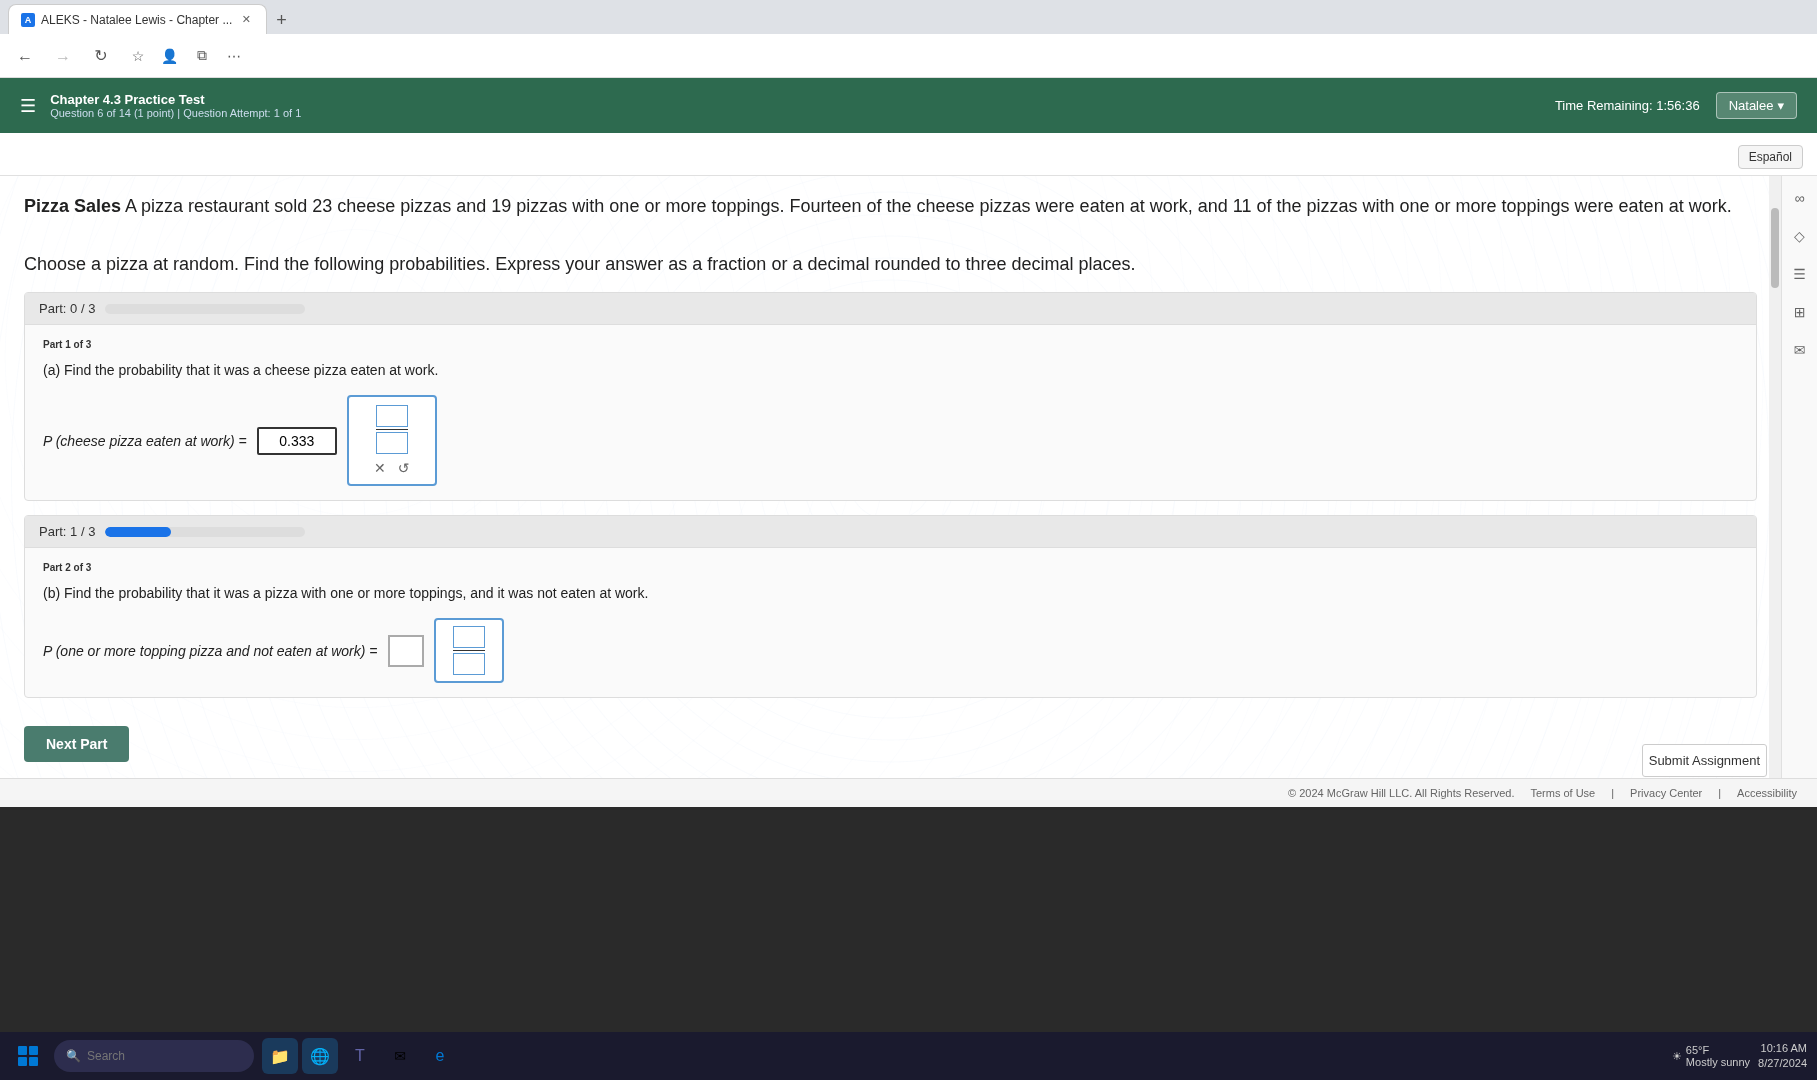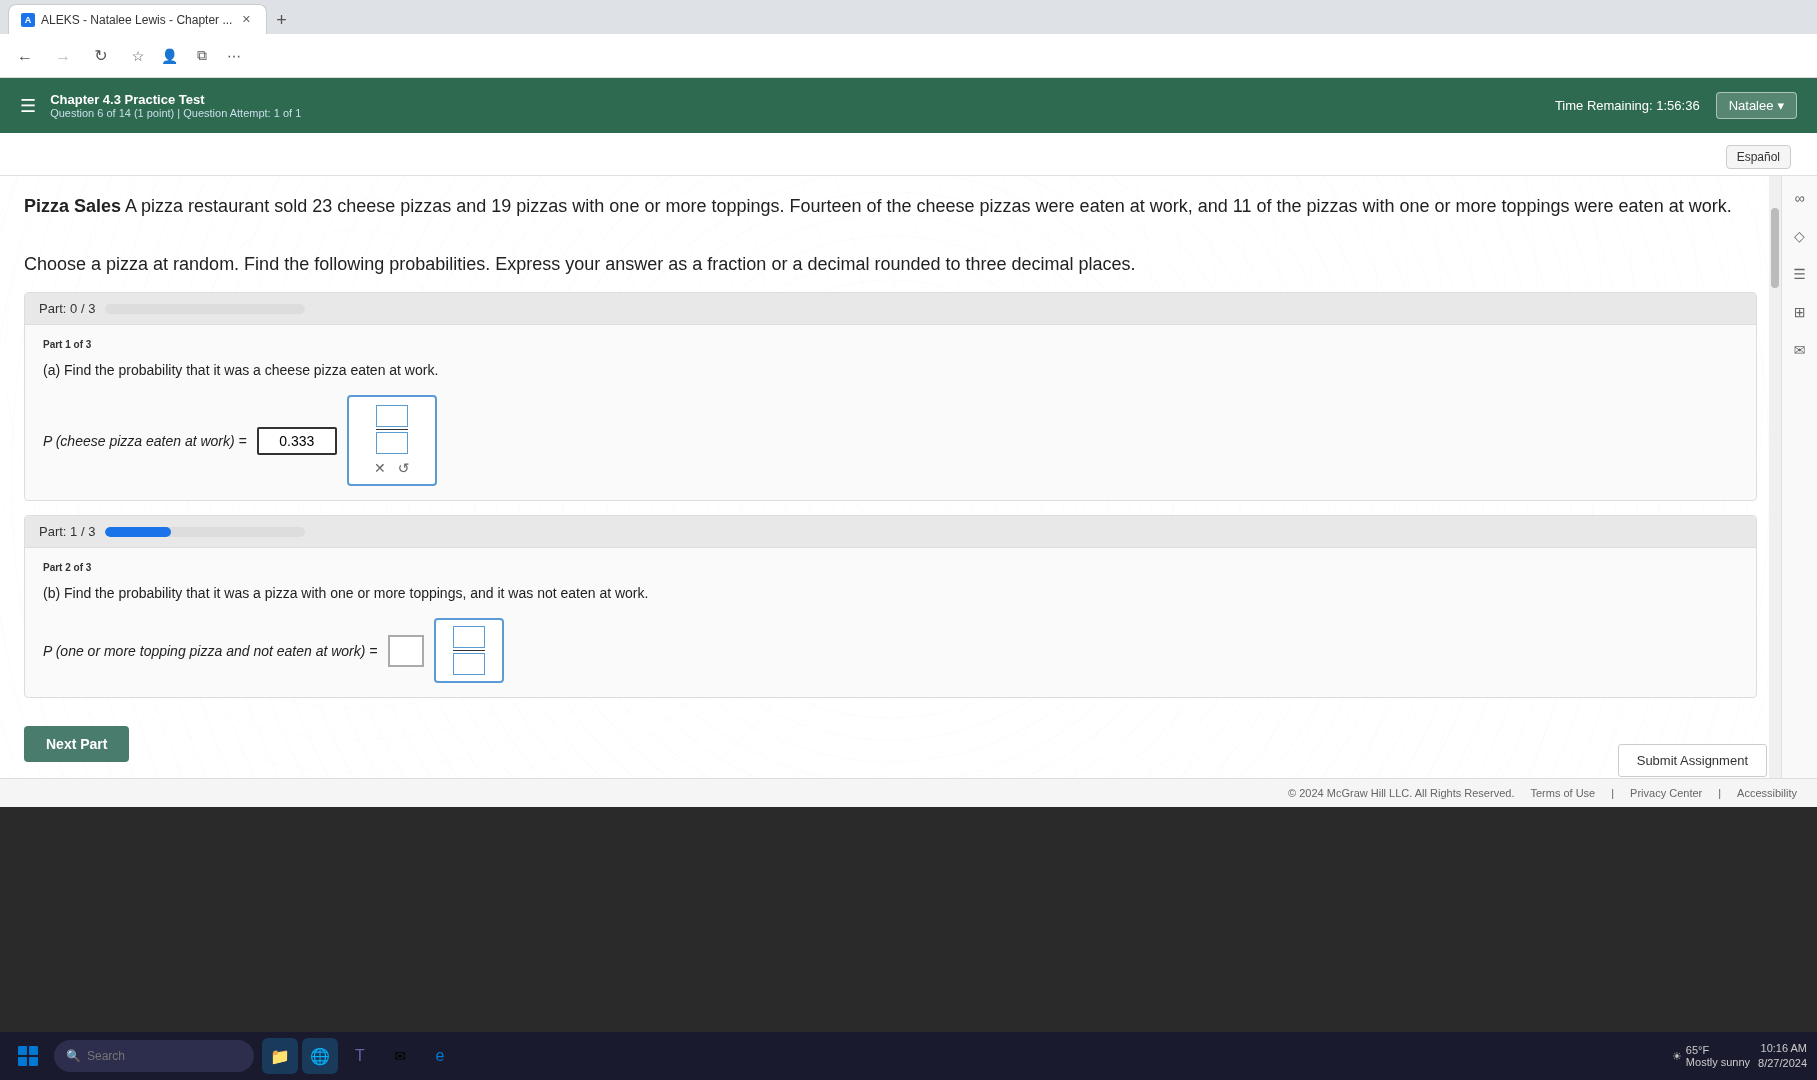--- a/index.html
+++ b/index.html
@@ -418,21 +418,21 @@
       z-index: 1;
     }
 
     
     .submit-btn {
       position: fixed;
       bottom: 80px;
       right: 60px;
       background: #fff;
       border: 1px solid #ccc;
-      padding: 8px 18px;
+      padding: 8px 6px;
       font-size: 13px;
       cursor: pointer;
       border-radius: 3px;
       color: #333;
     }
 
     
     .next-part-btn {
       background: #4a7c6e;
       color: white;
@@ -649,21 +649,21 @@
       </div>
       <div class="header-right">
         <span class="time-remaining">Time Remaining: 1:56:36</span>
         <button class="user-btn">
           <span>Natalee</span>
           <span>▾</span>
         </button>
       </div>
     </div>
 
-    <div style="position:relative; background:#fff; padding: 6px 16px; display:flex; justify-content:flex-end; border-bottom:1px solid #e0e0e0;">
+    <div style="position:relative; background:#fff; padding: 6px 4px; display:flex; justify-content:flex-end; border-bottom:1px solid #e0e0e0;">
       <button class="espanol-btn">Español</button>
     </div>
 
     <div class="content-area">
 
       <div class="main-content">
 
         <div class="wave-overlay"></div>
 
         <div class="content-inner">

